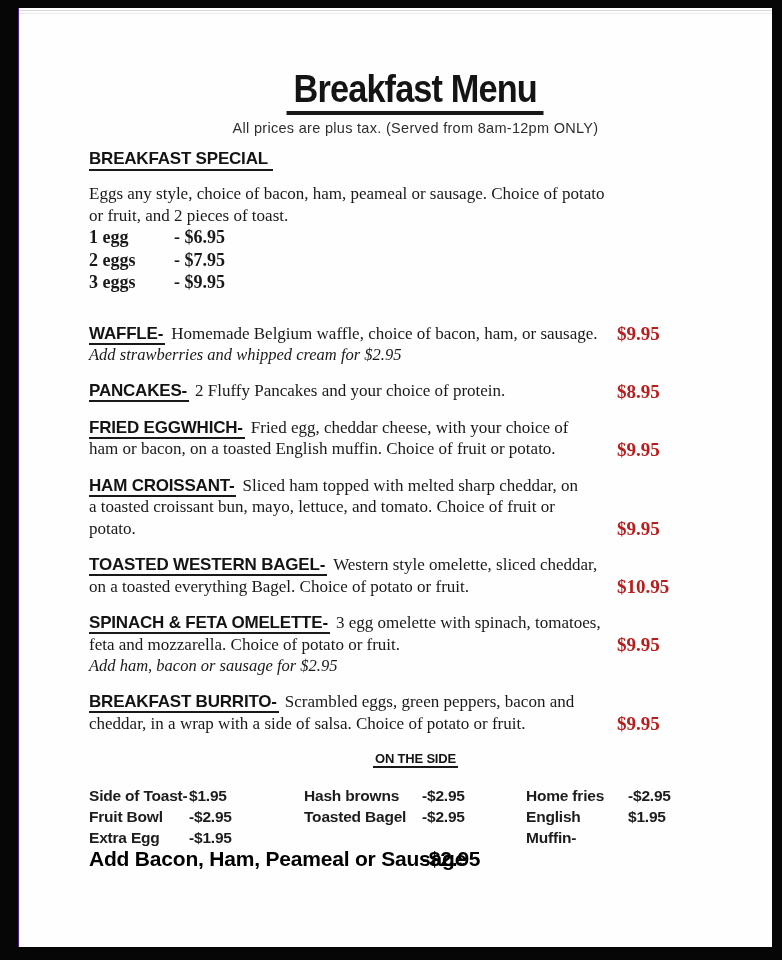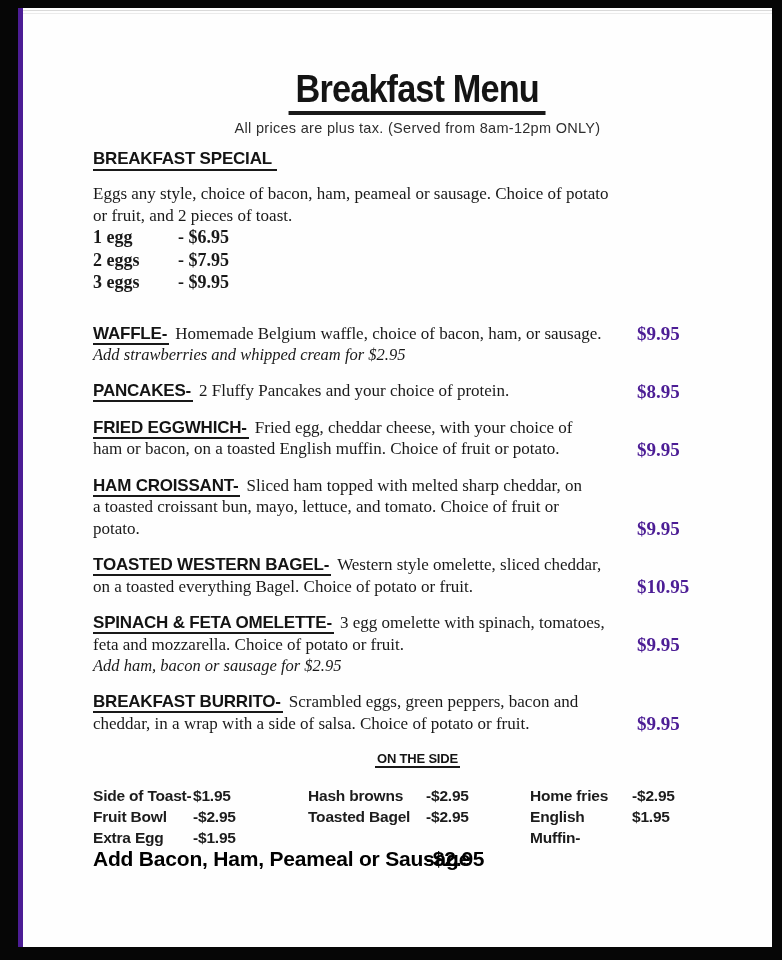--- a/index.html
+++ b/index.html
@@ -6,21 +6,21 @@
   body{
     width:782px;height:960px;
     background:#060606;
     font-family:"Liberation Sans",sans-serif;
     -webkit-font-smoothing:antialiased;
   }
   .stage{position:relative;width:782px;height:960px;background:#060606;overflow:hidden;}
   .paper{
     position:absolute;left:18px;top:8px;right:10px;bottom:13px;
     background:#fefefe;color:#191919;
-    border-left:5px solid #4c1d95;
+    border-left:1px solid #4c1d95;
   }
   .scan-line{position:absolute;left:0;right:0;height:1px;background:#d9d9d9;}
   .scan-line.l1{top:2px;}
   .scan-line.l2{top:5px;background:#ebebeb;}
 
   .content{position:absolute;left:70px;right:30px;top:0;}
 
   
   .header{text-align:center;padding-top:60px;}
   .page-title{
@@ -86,27 +86,27 @@
     margin-right:6px;
   }
   .item-desc{
     font-family:"Liberation Serif",serif;
     font-size:17px;
     line-height:21.5px;
     white-space:pre-line;
   }
   .item-price{
     position:absolute;
-    left:544px;bottom:-1px;
+    left:528px;bottom:-1px;
     font-family:"Liberation Serif",serif;
     font-weight:bold;
     font-size:19px;
     line-height:22px;
     white-space:nowrap;
-    color:#4c1d95;
+    color:#b91c1c;
   }
   .item-note{
     font-family:"Liberation Serif",serif;
     font-style:italic;
     font-size:16.5px;
     line-height:21px;
   }
 
   
   .sides{margin-top:8px;}

